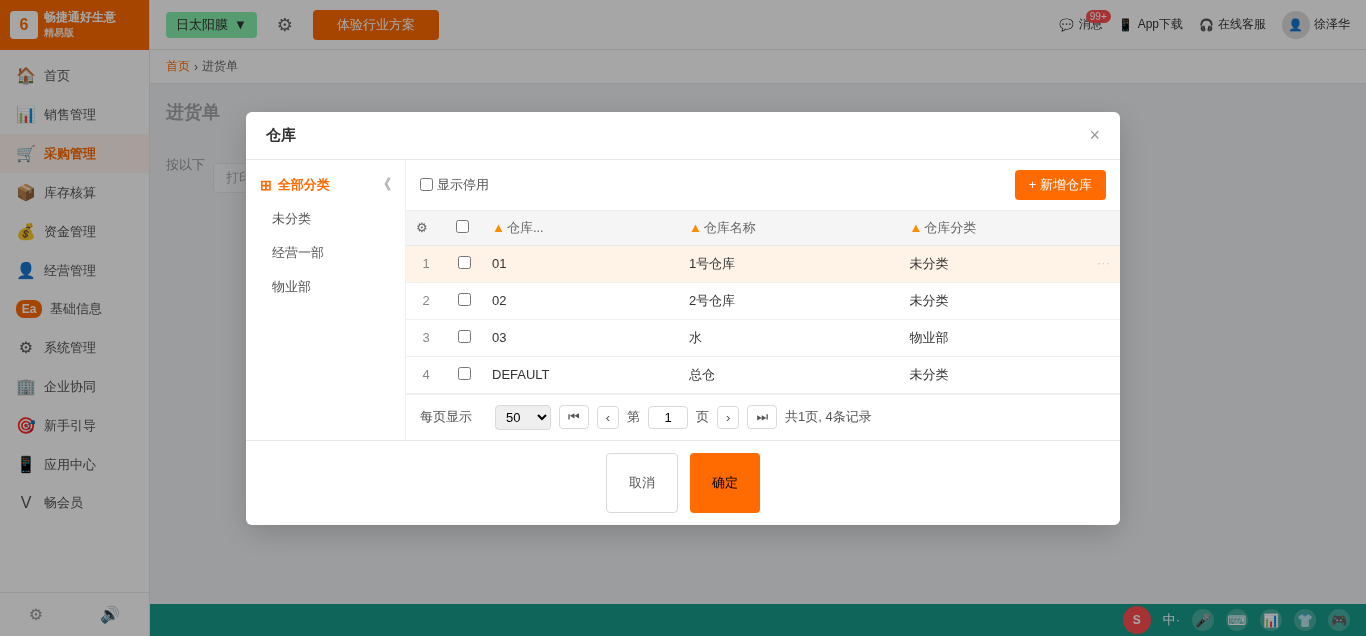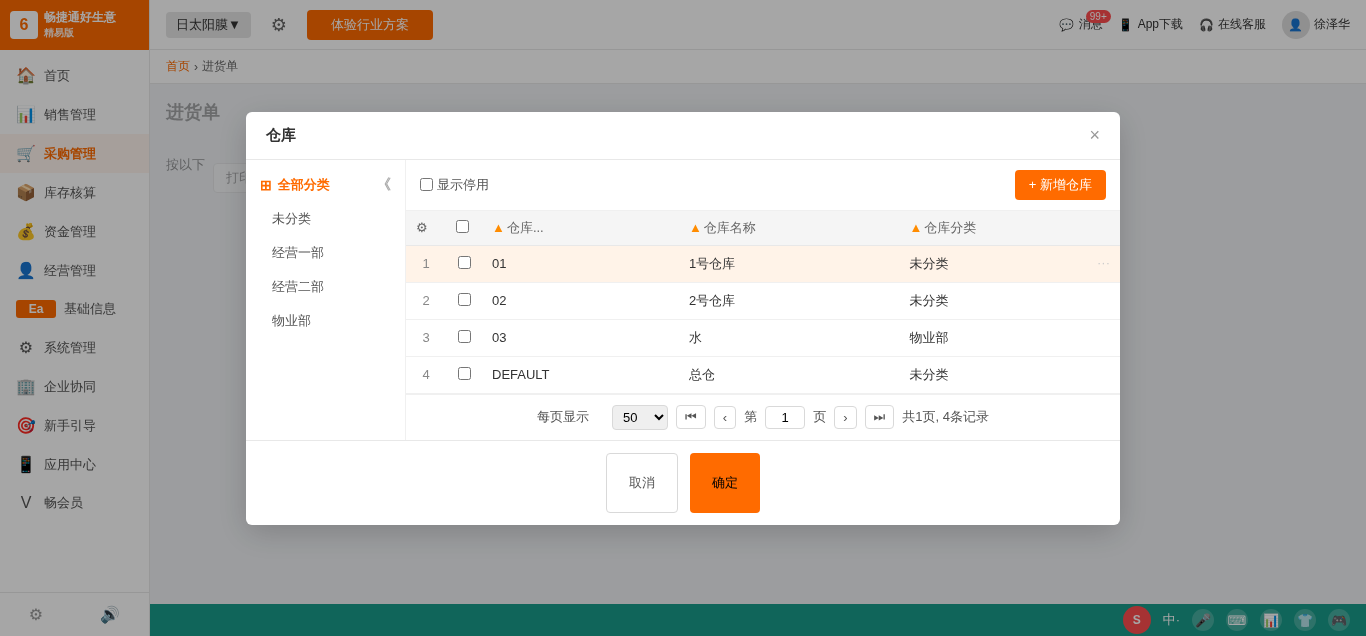--- a/index.html
+++ b/index.html
@@ -71,22 +71,22 @@
       border-bottom: 1px solid #e8e8e8;
       display: flex;
       align-items: center;
       padding: 0 16px;
       gap: 12px;
       flex-shrink: 0;
     }
     .topbar-store {
       display: flex;
       align-items: center;
-      gap: 0;
-      background: #e5e5e5;
+      gap: 6px;
+      background: #86efac;
       padding: 4px 10px;
       border-radius: 4px;
       cursor: pointer;
       color: #333;
       font-size: 13px;
     }
     .topbar-gear {
       width: 32px;
       height: 32px;
       display: flex;
@@ -267,21 +267,20 @@
     .th-check { width: 36px; text-align: center; }
     .sort-icon { color: #ff8c00; margin-right: 2px; }
 
     .table-scroll { flex: 1; overflow-y: auto; }
 
     
     .pagination {
       padding: 10px 14px;
       display: flex;
       align-items: center;
-      justify-content: center;
       gap: 8px;
       border-top: 1px solid #f0f0f0;
       font-size: 13px;
       color: #555;
       flex-shrink: 0;
     }
     .page-size-select {
       border: 1px solid #d9d9d9;
       border-radius: 4px;
       padding: 3px 6px;
@@ -381,21 +380,21 @@
     </div>
     <div class="sidebar-item">
       <span class="sidebar-item-icon">💰</span>
       <span>资金管理</span>
     </div>
     <div class="sidebar-item">
       <span class="sidebar-item-icon">👤</span>
       <span>经营管理</span>
     </div>
     <div class="sidebar-item">
-      <span class="sidebar-item-icon" style="font-size:12px;font-weight:bold;background:#ff6b00;color:#fff;width:40px;height:18px;border-radius:3px;display:flex;align-items:center;justify-content:center;font-style:normal;">Ea</span>
+      <span class="sidebar-item-icon" style="font-size:12px;font-weight:bold;background:#ff6b00;color:#fff;width:26px;height:18px;border-radius:8px;display:flex;align-items:center;justify-content:center;font-style:normal;">Ea</span>
       <span>基础信息</span>
     </div>
     <div class="sidebar-item">
       <span class="sidebar-item-icon">⚙</span>
       <span>系统管理</span>
     </div>
     <div class="sidebar-item">
       <span class="sidebar-item-icon">🏢</span>
       <span>企业协同</span>
     </div>
@@ -495,23 +494,20 @@
         <div class="cat-header">
           <span class="cat-header-icon">⊞</span>
           <span>全部分类</span>
           <span class="cat-collapse-btn">《</span>
         </div>
         <div class="cat-item">
           <span>未分类</span>
         </div>
         <div class="cat-item">
           <span>经营一部</span>
-        </div>
-        <div class="cat-item">
-          <span>经营二部</span>
         </div>
         <div class="cat-item">
           <span>物业部</span>
         </div>
       </div>
 
       <div class="table-area">
 
         <div class="table-toolbar">
           <div class="show-disabled-wrap">

